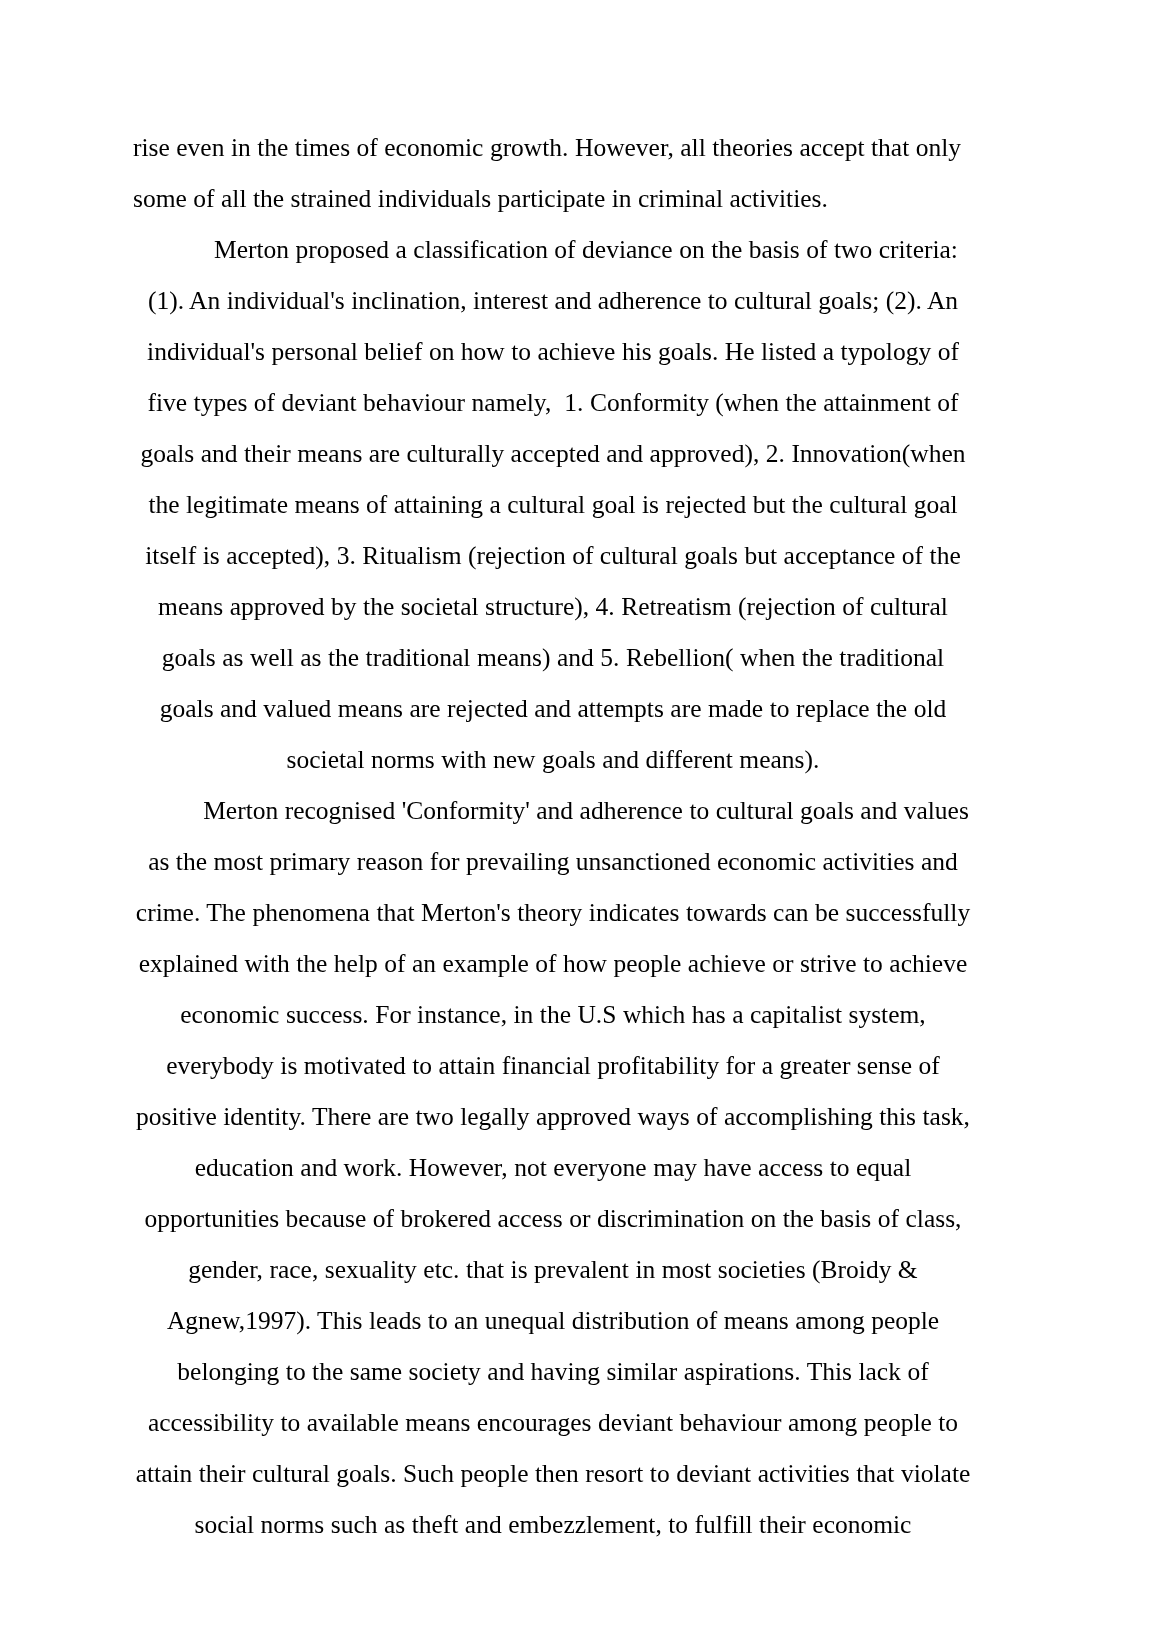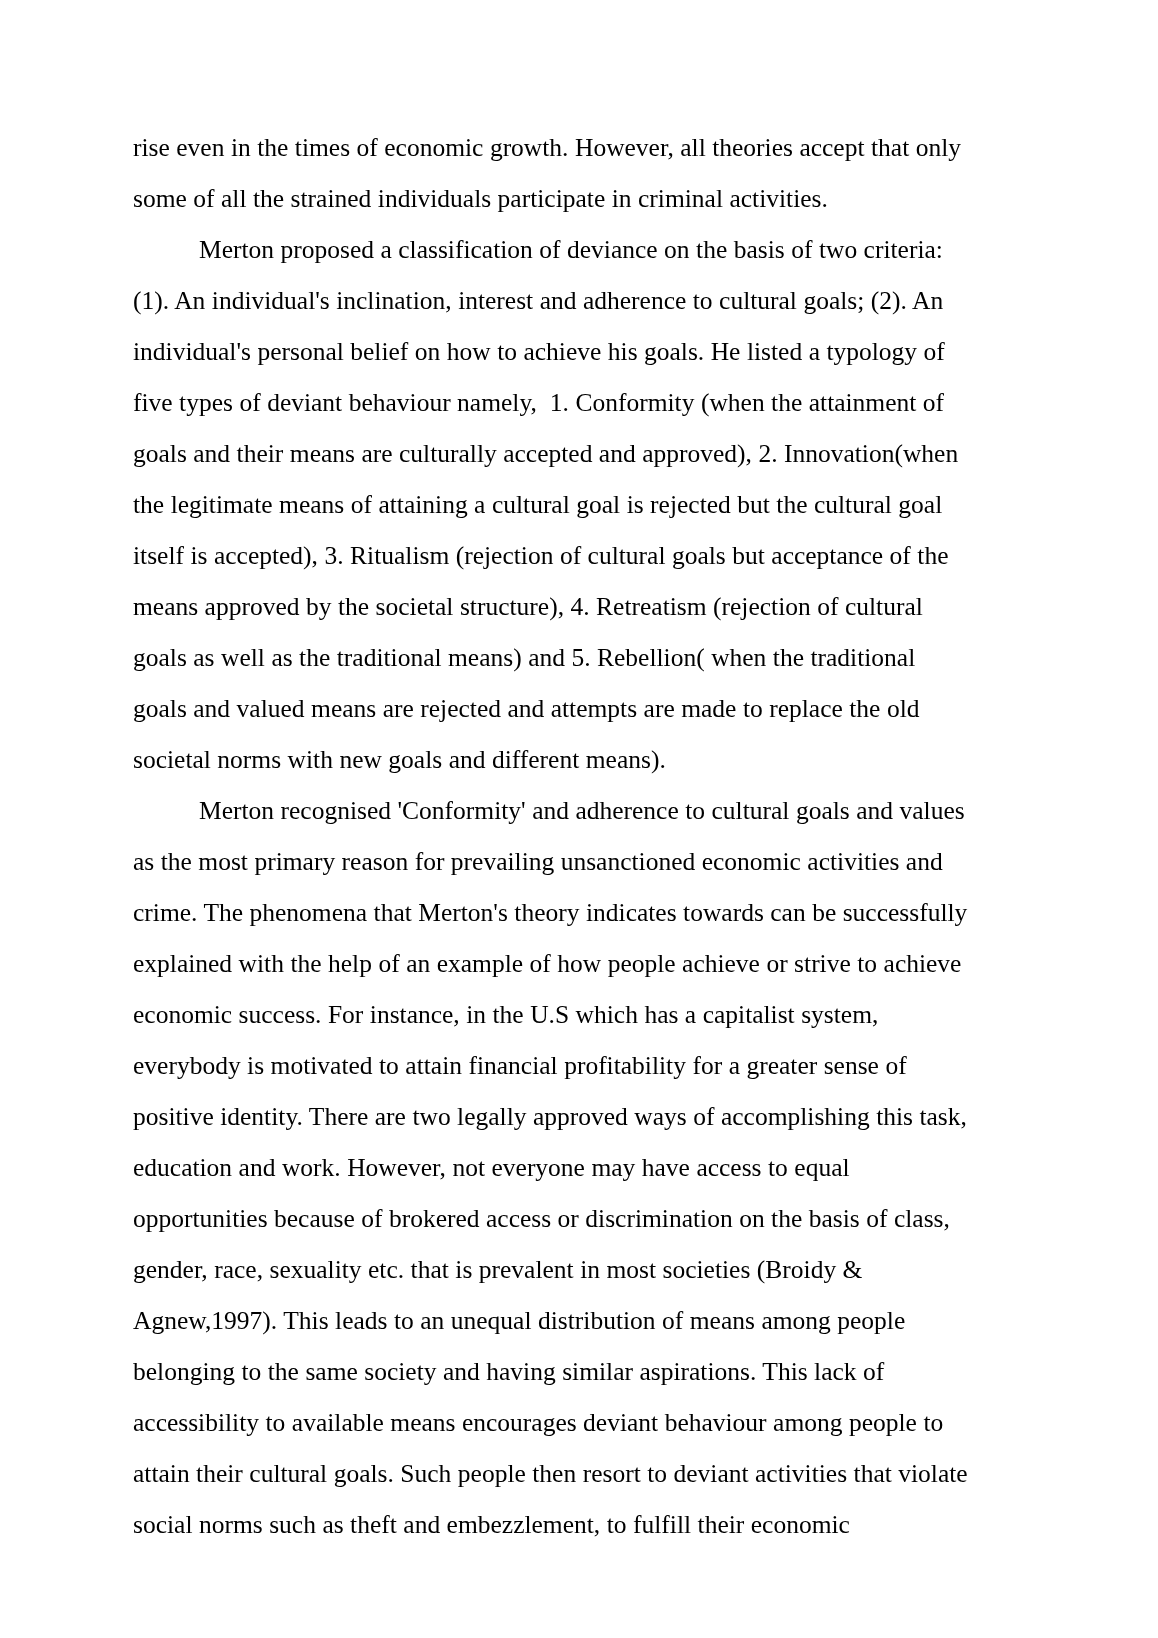--- a/index.html
+++ b/index.html
@@ -39,20 +39,21 @@
     letter-spacing: 0px;
     white-space: pre-wrap;
     hyphens: none;
     -webkit-hyphens: none;
   }
   p.para.indented {
     text-indent: 66px;
   }
   p.para + p.para {
     margin-top: 0;
+    text-align: center;
   }
 </style>
 </head>
 <body>
 
 <div class="page">
   <div class="text-column">
 
     <p class="para">rise even in the times of economic growth. However, all theories accept that only some of all the strained individuals participate in criminal activities.</p>
 

